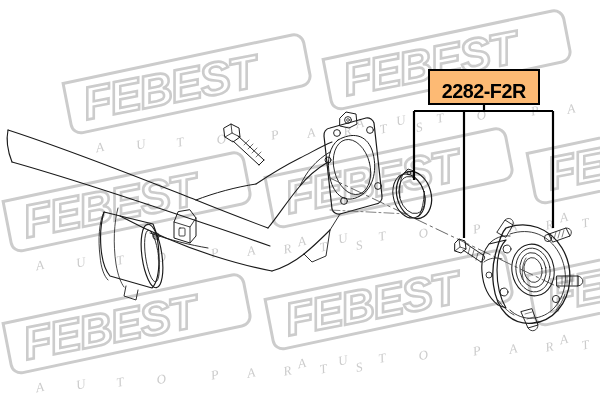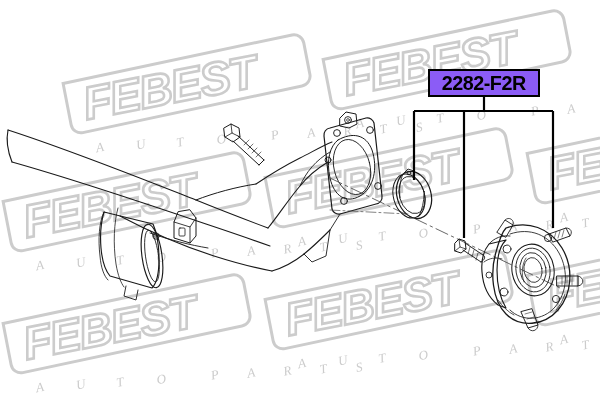--- a/index.html
+++ b/index.html
@@ -39,26 +39,26 @@
   .wm-sub {
     font-family: "Liberation Serif", serif;
     font-style: italic;
   }
 
   #label-box {
     position: absolute;
     left: 428px;
     top: 69px;
     width: 112px;
-    height: 28px;
+    height: 36px;
     border: 2px solid #000000;
-    background: #8b5cf6;
+    background: #fdba74;
     box-sizing: border-box;
     display: flex;
-    align-items: flex-start;
+    align-items: flex-end;
     justify-content: center;
     z-index: 4;
   }
   #label-text {
     font-family: "Liberation Sans", sans-serif;
     font-weight: bold;
     font-size: 21px;
     color: #000000;
     letter-spacing: -0.5px;
     white-space: nowrap;

